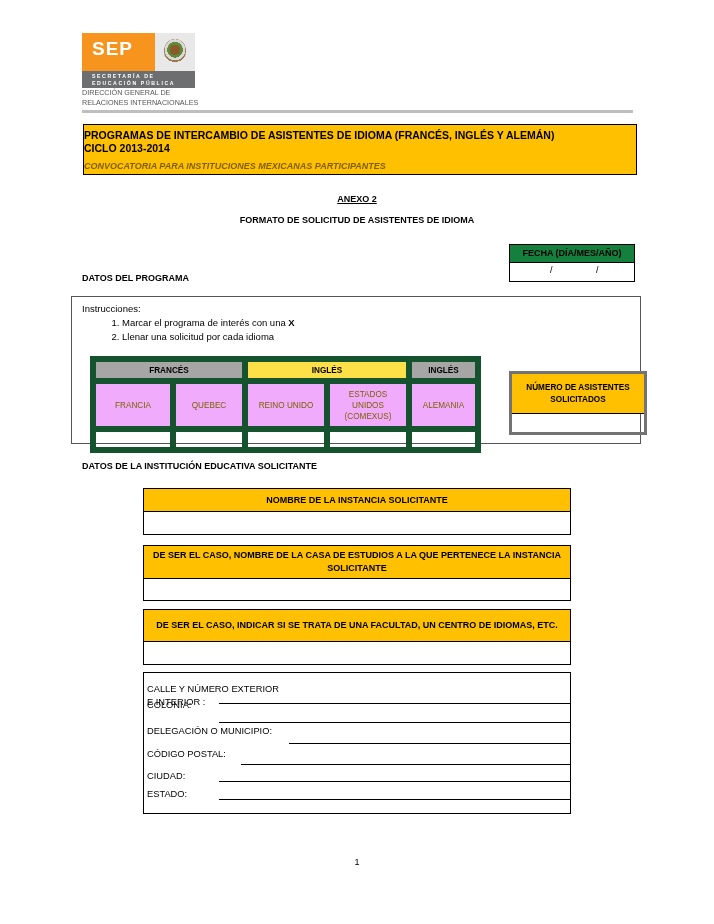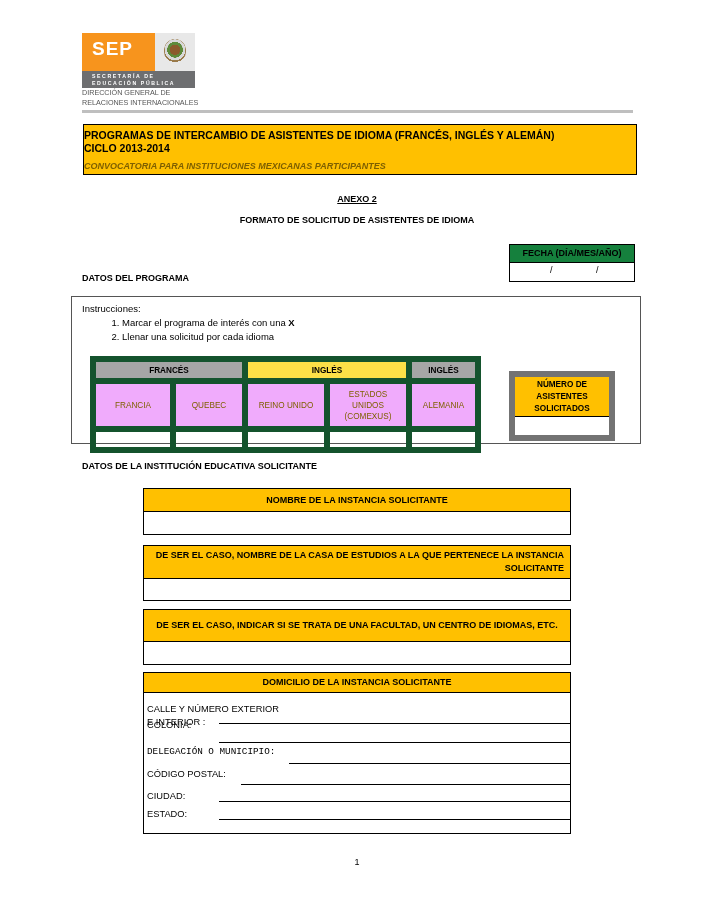--- a/index.html
+++ b/index.html
@@ -31,26 +31,26 @@
   
   .progbox{left:71px;top:296px;width:570px;height:148px;border:1px solid #555;box-sizing:border-box;}
   .instr{left:82px;top:302px;font-size:9.5px;line-height:14px;}
   .instr ol{margin:0;padding-left:40px;}
   table.prog{position:absolute;left:90px;top:356px;border-collapse:collapse;font-size:8.2px;}
   table.prog td{border:6px solid #14532d;text-align:center;padding:0;}
   .hgrey{background:#A6A6A6;font-weight:bold;height:16px;}
   .hlight{background:#fde047;font-weight:bold;}
   .ycell{background:#f0abfc;color:#7F6000;height:42px;line-height:11px;}
   .ecell{height:15px;}
-  .numbox{left:509px;top:371px;width:106px;border:6px solid #737373;box-sizing:border-box;}
+  .numbox{left:509px;top:371px;width:138px;border:3px solid #737373;box-sizing:border-box;}
   .num-h{background:#FFC000;font-weight:bold;font-size:8.2px;text-align:center;height:39px;border-bottom:1px solid #000;display:flex;align-items:center;justify-content:center;line-height:12px;}
   .num-v{height:18px;}
   
   .ibox{left:143px;width:428px;border:1px solid #000;box-sizing:border-box;}
-  .ibox-h{background:#FFC000;font-weight:bold;font-size:9px;text-align:right;border-bottom:1px solid #000;display:flex;align-items:center;justify-content:center;line-height:13px;padding:0 6px;}
+  .ibox-h{background:#FFC000;font-weight:bold;font-size:9px;text-align:center;border-bottom:1px solid #000;display:flex;align-items:center;justify-content:center;line-height:13px;padding:0 6px;}
   .addr{position:relative;height:140px;font-size:9.3px;}
   .addr .lbl{position:absolute;left:3px;line-height:13px;}
   .addr .ln{position:absolute;height:0;border-top:1px solid #000;right:0;}
   .pagenum{left:0;width:714px;top:857px;text-align:center;font-size:9px;}
 </style>
 </head>
 <body>
 
 <div class="abs logo">
   <div class="logo-top">
@@ -147,30 +147,29 @@
   <div class="ibox-h" style="height:32px;">DE SER EL CASO, NOMBRE DE LA CASA DE ESTUDIOS A LA QUE PERTENECE LA INSTANCIA SOLICITANTE</div>
   <div style="height:21px;"></div>
 </div>
 
 <div class="abs ibox" style="top:609px;">
   <div class="ibox-h" style="height:31px;">DE SER EL CASO, INDICAR SI SE TRATA DE UNA FACULTAD, UN CENTRO DE IDIOMAS, ETC.</div>
   <div style="height:22px;"></div>
 </div>
 
 <div class="abs ibox" style="top:672px;">
-  <div class="ibox-h" style="height:19px;">DOMICILIO DE LA INSTANCIA SOLICITANTE</div>
   <div class="addr">
     <div class="lbl" style="top:3px;margin-top:7px;">
       <div>CALLE Y NÚMERO EXTERIOR</div>
       <div>E INTERIOR :</div>
     </div>
     <div class="ln" style="left:75px;top:30px;"></div>
     <div class="lbl" style="top:26px;">COLONIA:</div>
     <div class="ln" style="left:75px;top:49px;"></div>
-    <div class="lbl" style="top:52px;font-family:Liberation Mono, monospace;">DELEGACIÓN O MUNICIPIO:</div>
+    <div class="lbl" style="top:52px;">DELEGACIÓN O MUNICIPIO:</div>
     <div class="ln" style="left:145px;top:70px;"></div>
     <div class="lbl" style="top:75px;">CÓDIGO POSTAL:</div>
     <div class="ln" style="left:97px;top:91px;"></div>
     <div class="lbl" style="top:97px;">CIUDAD:</div>
     <div class="ln" style="left:75px;top:108px;"></div>
     <div class="lbl" style="top:115px;">ESTADO:</div>
     <div class="ln" style="left:75px;top:126px;"></div>
   </div>
 </div>
 

